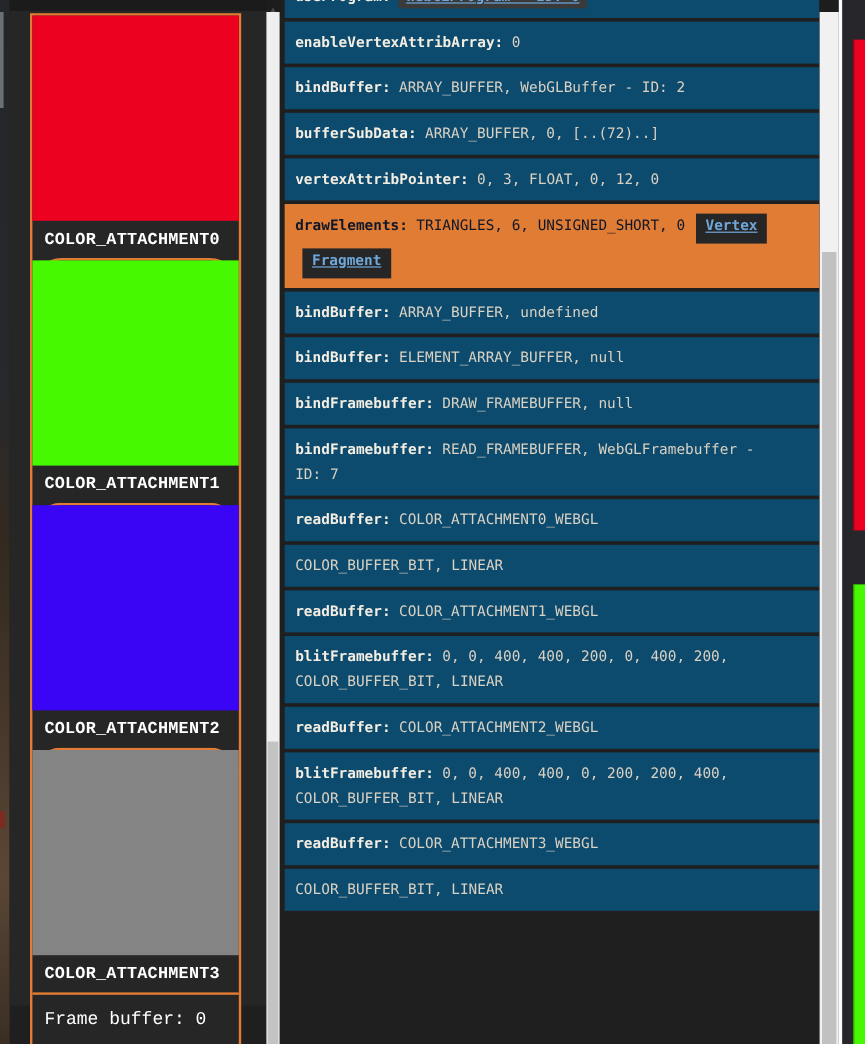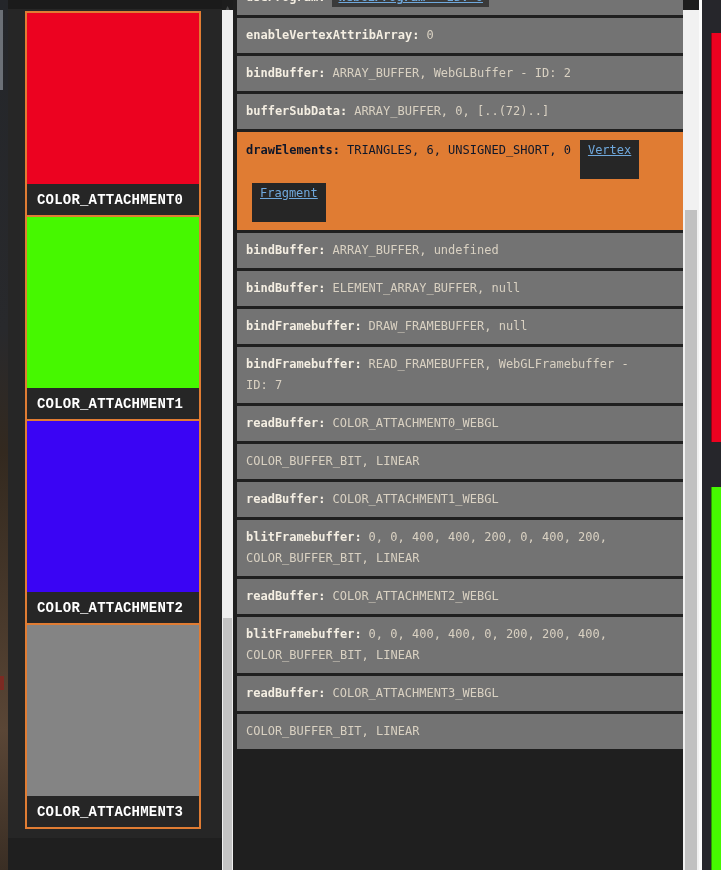--- a/index.html
+++ b/index.html
@@ -11,43 +11,43 @@
   #left-sliver{position:absolute;left:0;top:0;width:8px;height:870px;
     background:linear-gradient(180deg,#24262a 0%,#28292c 38%,#33291f 52%,#4a3a2c 72%,#5a4636 84%,#3a2e24 100%);}
   #left-sliver .litebar{position:absolute;left:0;top:10px;width:3px;height:80px;background:#6b7077;}
   #left-sliver .redspeck{position:absolute;left:0;top:676px;width:4px;height:14px;background:#7c2a22;}
 
   
   #left-panel{position:absolute;left:8px;top:0;width:214px;height:838px;background:#262626;font-family:Liberation Mono, monospace;}
   #left-panel .topband{position:absolute;left:0;top:0;width:100%;height:9px;background:#1b1b1b;}
   #attachments-box{position:absolute;left:17px;top:11px;width:172px;border:2px solid var(--orange);background:#262626;}
   .att-card{display:block;}
-  .att-card + .att-card{border-top:2px solid var(--orange);}
+  .att-card + .att-card{border-top:2px solid var(--orange);border-radius:24px;}
   .att-img{width:172px;height:171px;}
   .att-label{height:31px;display:flex;align-items:center;padding-left:10px;
     color:#ffffff;font-size:14px;font-weight:bold;letter-spacing:.2px;white-space:pre;}
   .frame-footer{border-top:2px solid var(--orange);padding:12px 0 12px 10px;color:#ffffff;font-size:15px;white-space:pre;}
 
   
   #sb-mid{position:absolute;left:222px;top:0;width:11px;height:870px;background:#1d1d1d;}
   #sb-mid .track{position:absolute;left:0;top:10px;right:0;bottom:0;background:#efefef;}
   #sb-mid .thumb{position:absolute;left:1px;right:1px;top:618px;bottom:0;background:#c3c3c3;}
   .sb-arrow{position:absolute;left:0;right:0;text-align:center;color:#4a4a4a;font-size:7px;line-height:10px;}
   #sb-mid .sb-arrow{top:3px;}
 
   
   #cmd-list{position:absolute;left:237px;top:0;width:446px;height:870px;background:#1f1f1f;overflow:hidden;}
-  .row{background:#737373;margin-bottom:3px;padding:7px 6px 7px 9px;font-size:12px;color:#d9d1c2;}
+  .row{background:#0c4a6e;margin-bottom:3px;padding:7px 6px 7px 9px;font-size:12px;color:#d9d1c2;}
   .row .line1,.row .line2{line-height:21px;white-space:pre;}
   .row .cmd{font-weight:bold;color:#f4eee2;margin-right:7px;}
   .row .cmd::after{content:":";}
   .row.highlight{background:var(--orange);padding:8px 6px 8px 9px;}
   .row.highlight .cmd,.row.highlight .args{color:#0f172a;}
-  .chip{display:inline-block;background:#262626;padding:2px 8px 20px 8px;margin-left:9px;
-    font-weight:normal;text-decoration:underline;color:var(--link);line-height:17px;}
+  .chip{display:inline-block;background:#262626;padding:2px 8px 6px 8px;margin-left:9px;
+    font-weight:bold;text-decoration:underline;color:var(--link);line-height:17px;}
   .chip-line{margin-top:4px;margin-left:2px;line-height:23px;}
   .chip-line .chip{margin-left:4px;}
   .args.link{background:#3a3a3a;color:var(--link);text-decoration:underline;font-weight:bold;padding:3px 6px;}
   .row.clipped{height:15px;overflow:hidden;padding:0;margin-bottom:3px;}
   .row.clipped .inner{margin-top:-20px;padding:7px 6px 7px 9px;}
 
   
   #sb-right{position:absolute;left:683px;top:0;width:16px;height:870px;background:#1d1d1d;}
   #sb-right .track{position:absolute;left:0;top:10px;right:0;bottom:0;background:#f1f1f1;}
   #sb-right .thumb{position:absolute;left:2px;right:2px;top:210px;bottom:0;background:#c1c1c1;}
@@ -84,20 +84,21 @@
   <div class="att-card">
     <div class="att-img" style="background: rgb(58, 4, 244);"></div>
     <div class="att-label">COLOR_ATTACHMENT2</div>
   </div>
 
   <div class="att-card">
     <div class="att-img" style="background: rgb(132, 132, 132);"></div>
     <div class="att-label">COLOR_ATTACHMENT3</div>
   </div>
 </div>
+    <div class="frame-footer">Frame buffer: 0</div>
   </div>
 </div>
 
 <div id="sb-mid">
   <div class="sb-arrow">▲</div>
   <div class="track"></div>
   <div class="thumb"></div>
 </div>
 
 <div id="cmd-list">
@@ -120,20 +121,25 @@
       <div class="line1"><span class="cmd">bindBuffer</span><span class="args">ARRAY_BUFFER, WebGLBuffer - ID: 2</span></div>
     </div>
   </div>
 
   <div class="row">
     <div class="inner">
       <div class="line1"><span class="cmd">bufferSubData</span><span class="args">ARRAY_BUFFER, 0, [..(72)..]</span></div>
     </div>
   </div>
 
+  <div class="row">
+    <div class="inner">
+      <div class="line1"><span class="cmd">vertexAttribPointer</span><span class="args">0, 3, FLOAT, 0, 12, 0</span></div>
+    </div>
+  </div>
 
   <div class="row highlight">
     <div class="inner">
       <div class="line1"><span class="cmd">drawElements</span><span class="args">TRIANGLES, 6, UNSIGNED_SHORT, 0</span><span class="chip">Vertex</span></div>
     <div class="line2 chip-line"><span class="chip">Fragment</span></div>
       </div>
   </div>
 
   <div class="row">
     <div class="inner">

